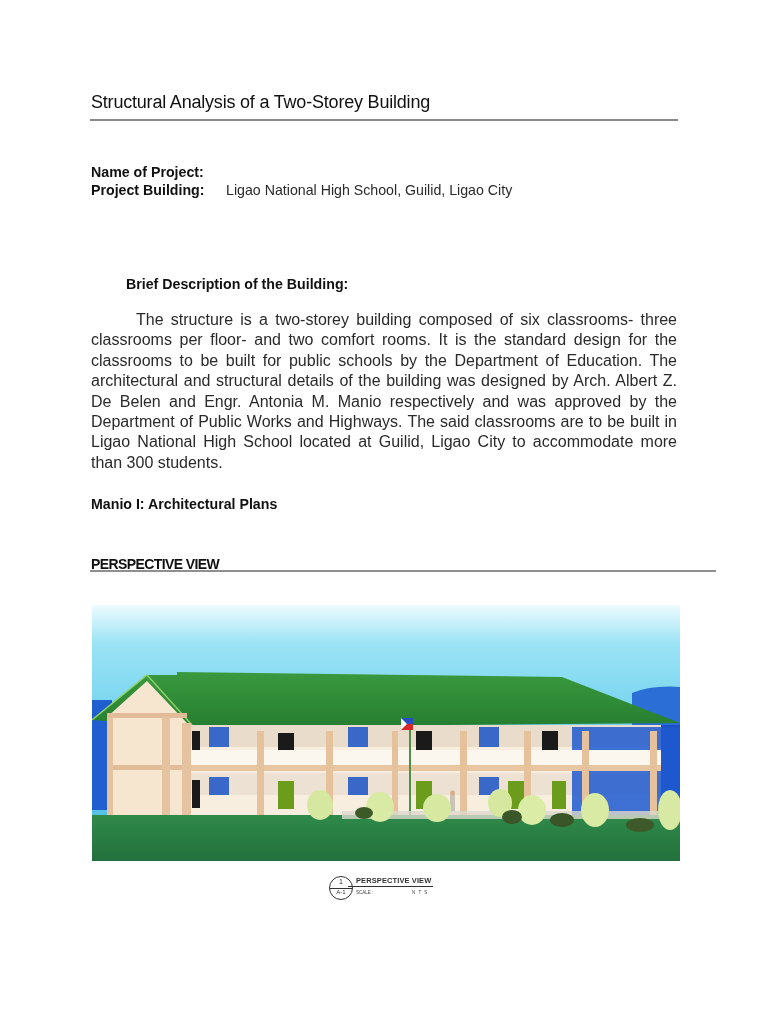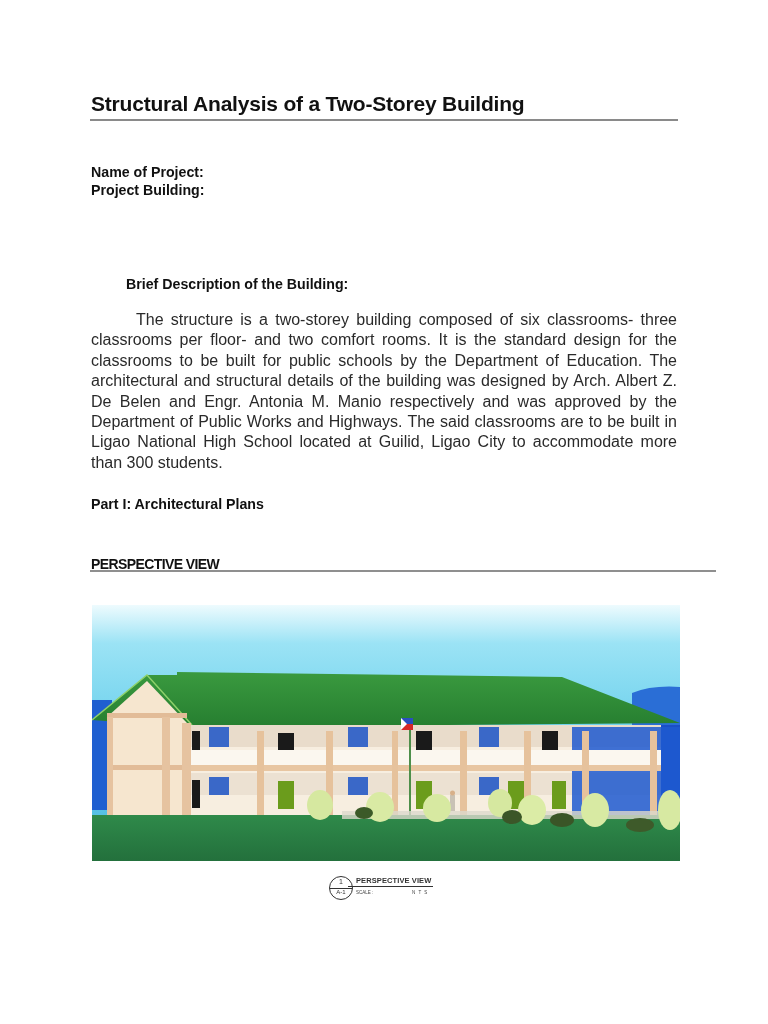--- a/index.html
+++ b/index.html
@@ -1,19 +1,19 @@
 <!DOCTYPE html>
 <html><head>
 <meta charset="utf-8">
 <style>
   html, body { margin: 0; padding: 0; background: #ffffff; }
   body { width: 768px; height: 1024px; position: relative; overflow: hidden;
          font-family: "Liberation Sans", sans-serif; color: #1a1a1a; }
   .abs { position: absolute; }
-  .title { left: 91px; top: 92px; font-size: 21px; font-weight: bold; letter-spacing: -0.2px; color: #111; }
+  .title { left: 91px; top: 92px; font-size: 18px; font-weight: normal; letter-spacing: -0.2px; color: #111; }
   .title-rule { left: 90px; top: 119px; width: 588px; height: 2px; background: #8a8a8a; }
   .info { left: 91px; top: 164px; font-size: 14.2px; line-height: 17.5px; }
   .info-row { display: flex; }
   .info-label { width: 135px; font-weight: bold; color: #111; }
   .info-value { color: #2a2a2a; }
   .section-h { font-size: 14.2px; font-weight: bold; color: #111; }
   .brief-h { left: 91px; top: 276px; margin-left: 35px; }
   .para { left: 91px; top: 310px; width: 586px; font-size: 16px; line-height: 20.4px;
           text-align: justify; color: #2a2a2a; text-indent: 45px; }
   .part-h { left: 91px; top: 496px; }
@@ -34,27 +34,28 @@
 
 <div class="abs title">Structural Analysis of a Two-Storey Building</div>
 <div class="abs title-rule"></div>
 
 <div class="abs info">
   <div class="info-row">
     <div class="info-label">Name of Project:</div>
   </div>
   <div class="info-row">
     <div class="info-label">Project Building:</div>
+    <div class="info-value">Ligao National High School, Guilid, Ligao City</div>
   </div>
 </div>
 
 <div class="abs section-h brief-h">Brief Description of the Building:</div>
 <div class="abs para">The structure is a two-storey building composed of six classrooms- three classrooms per floor- and two comfort rooms. It is the standard design for the classrooms to be built for public schools by the Department of Education. The architectural and structural details of the building was designed by Arch. Albert Z. De Belen and Engr. Antonia M. Manio respectively and was approved by the Department of Public Works and Highways. The said classrooms are to be built in Ligao National High School located at Guilid, Ligao City to accommodate more than 300 students.</div>
 
-<div class="abs section-h part-h">Part I: Architectural Plans</div>
+<div class="abs section-h part-h">Manio I: Architectural Plans</div>
 <div class="abs persp-h">PERSPECTIVE VIEW</div>
 <div class="abs persp-rule"></div>
 
 <div class="abs render">
   <svg width="588" height="256" viewBox="0 0 588 256" xmlns="http://www.w3.org/2000/svg">
     <defs>
       <linearGradient id="sky" x1="0" y1="0" x2="0" y2="1">
         <stop offset="0" stop-color="#eefbfe"></stop>
         <stop offset="0.15" stop-color="#9be3f5"></stop>
         <stop offset="0.6" stop-color="#5fcbea"></stop>

